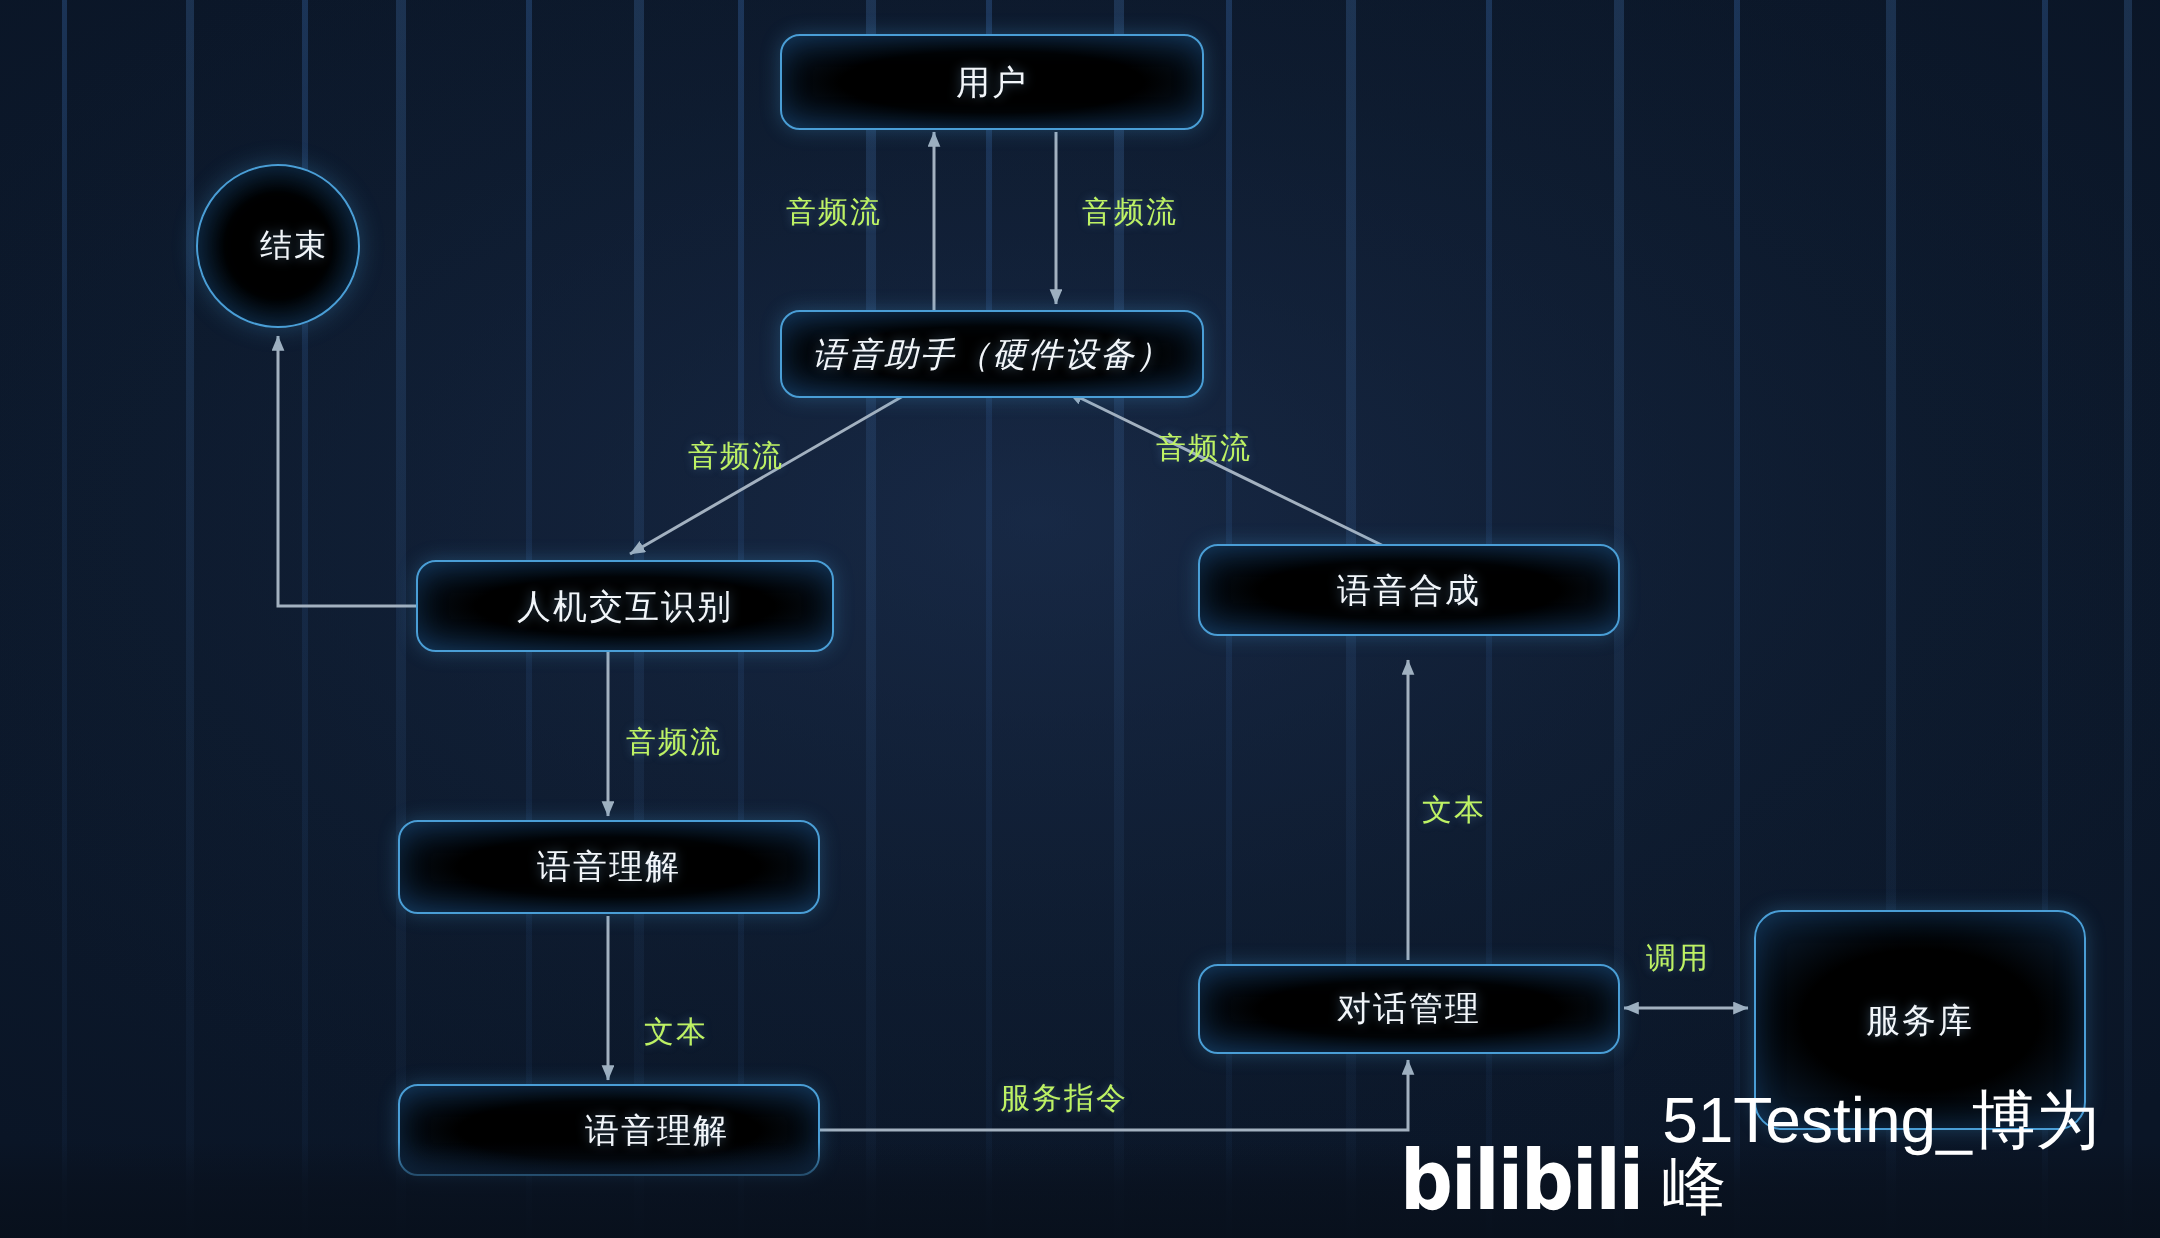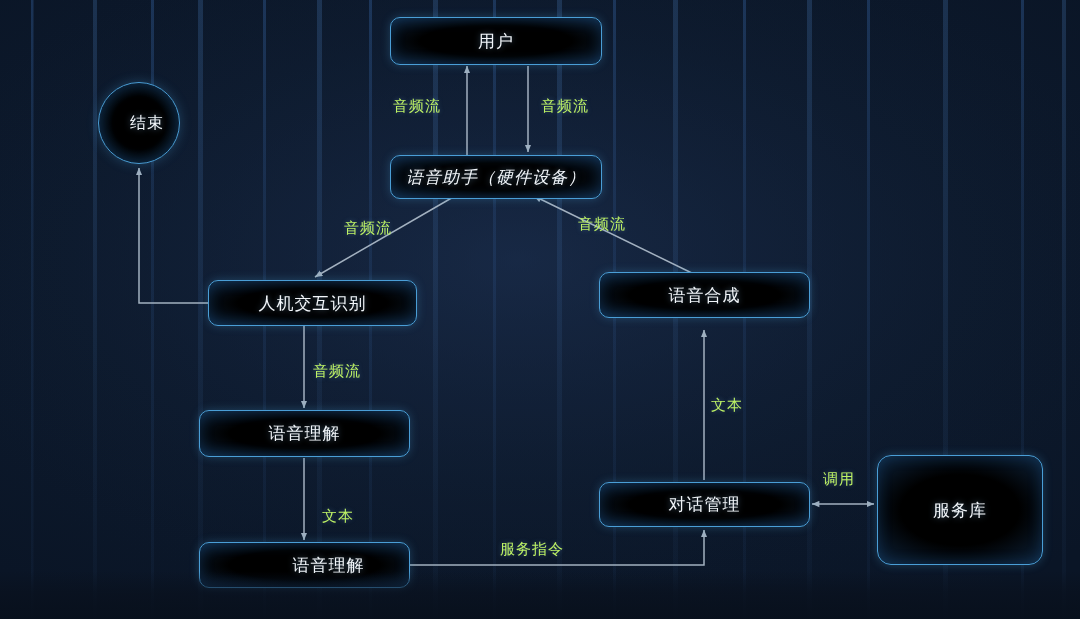--- a/index.html
+++ b/index.html
@@ -274,14 +274,18 @@
   <div class="edge-label" style="left:322px; top:507px;">文本</div>
 
   <div class="edge-label" style="left:500px; top:540px;">服务指令</div>
 
   <div class="edge-label" style="left:711px; top:396px;">文本</div>
 
   <div class="edge-label" style="left:823px; top:470px;">调用</div>
 
   <div id="bottombar"></div>
 
+  <div id="watermark">
+    <div id="wm-logo">bilibili</div>
+    <div id="wm-text">51Testing_博为峰</div>
+  </div>
 
 </div>
 
 </body></html>

